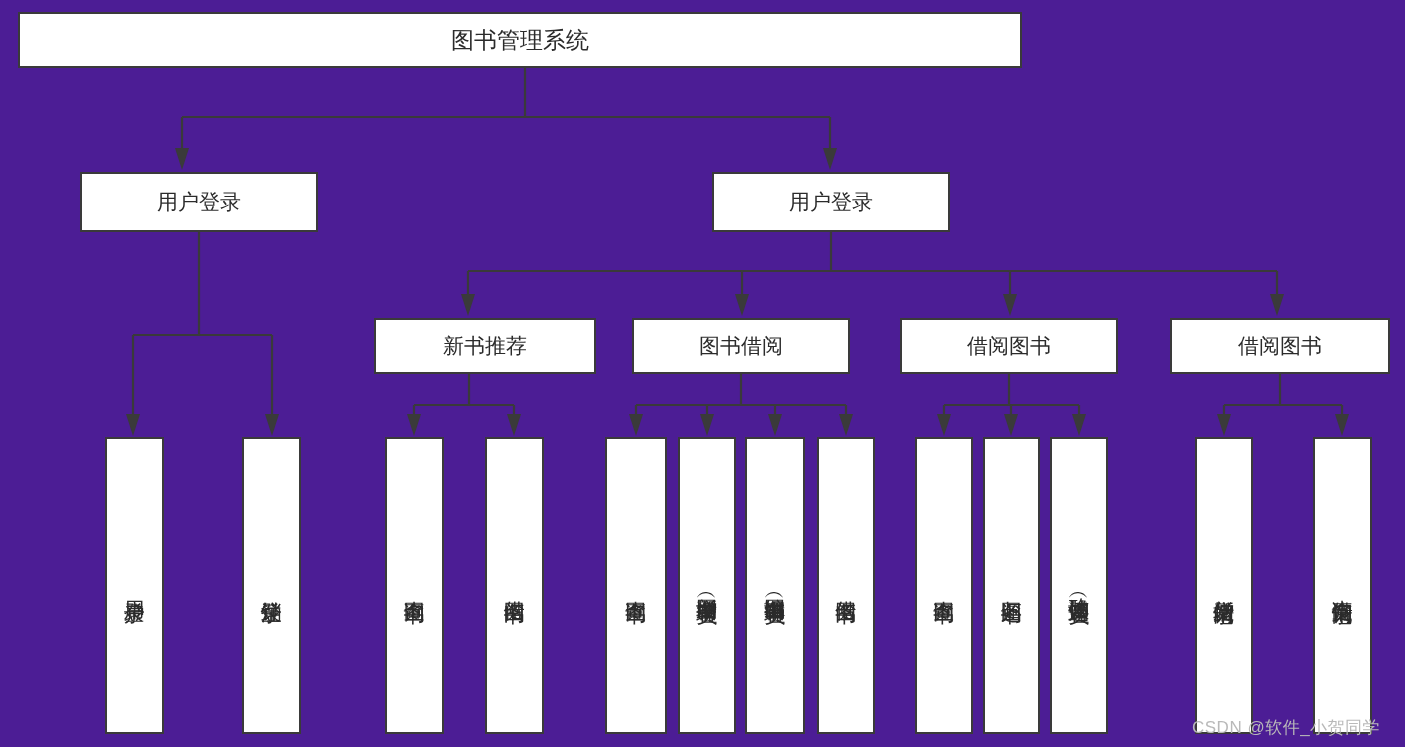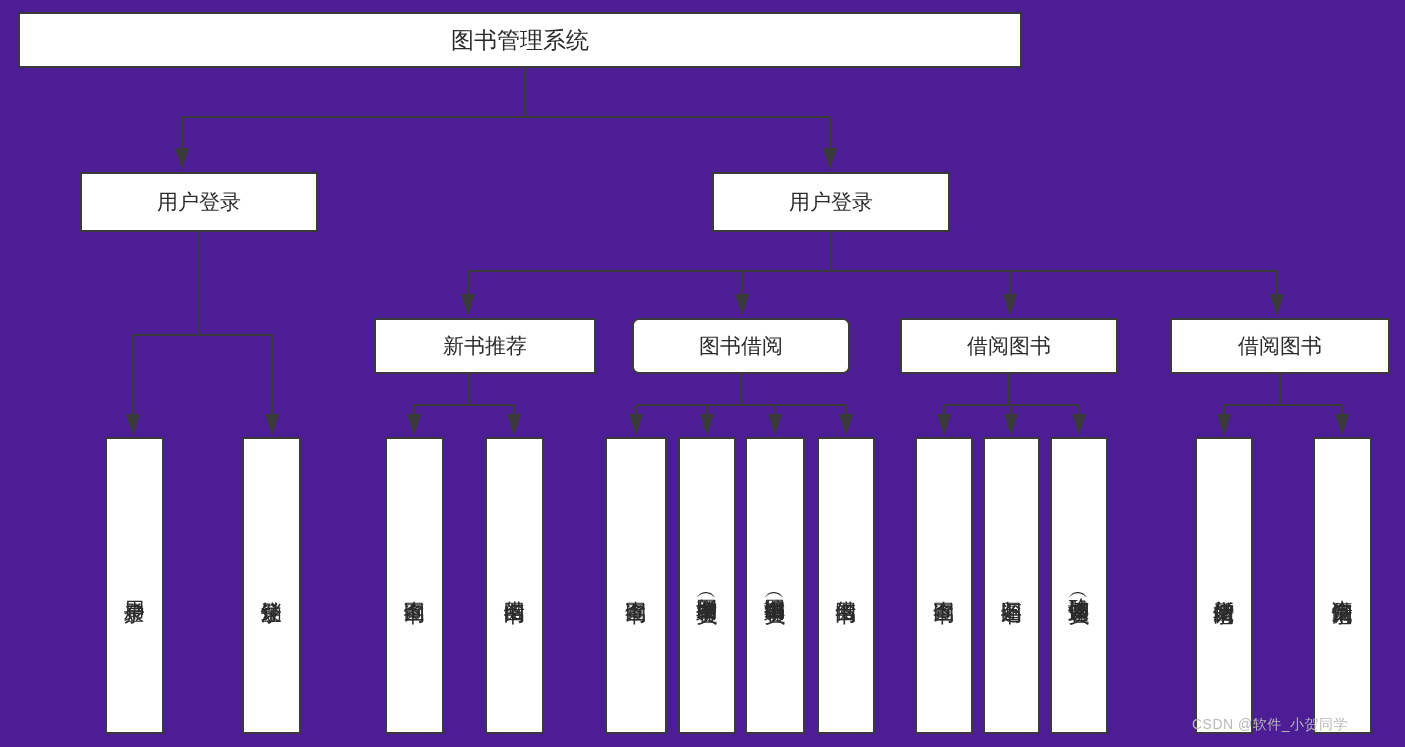--- a/index.html
+++ b/index.html
@@ -52,21 +52,21 @@
     padding: 6px 0;
     letter-spacing: 1px;
   }
   .node.leaf .label {
     display: block;
     white-space: pre-line;
   }
   .watermark {
     position: absolute;
     color: #b9b9b9;
-    font-size: 14px;
+    font-size: 17px;
     white-space: nowrap;
     letter-spacing: 0.5px;
   }
 </style>
 </head>
 <body>
 
 <div id="canvas">
   <svg id="edges" viewBox="0 0 1405 747">
       <path d="M525,68 L525,117" stroke="#3a3a3a" stroke-width="2.2" fill="none"></path>
@@ -128,21 +128,21 @@
       </div>
       <div class="node lvl1" style="left: 80px; top: 172px; width: 238px; height: 60px;">
         <span class="label">用户登录</span>
       </div>
       <div class="node lvl1" style="left: 712px; top: 172px; width: 238px; height: 60px;">
         <span class="label">用户登录</span>
       </div>
       <div class="node lvl2" style="left: 358px; top: 318px; width: 222px; height: 56px; margin-left: 16px;">
         <span class="label">新书推荐</span>
       </div>
-      <div class="node lvl2" style="left: 632px; top: 318px; width: 218px; height: 56px; border-radius: 7px;">
+      <div class="node lvl2" style="left: 632px; top: 318px; width: 218px; height: 56px;">
         <span class="label">图书借阅</span>
       </div>
       <div class="node lvl2" style="left: 900px; top: 318px; width: 218px; height: 56px;">
         <span class="label">借阅图书</span>
       </div>
       <div class="node lvl2" style="left: 1170px; top: 318px; width: 220px; height: 56px;">
         <span class="label">借阅图书</span>
       </div>
       <div class="node leaf" style="left: 105px; top: 437px; width: 59px; height: 297px;">
         <span class="label">用户登录</span>

